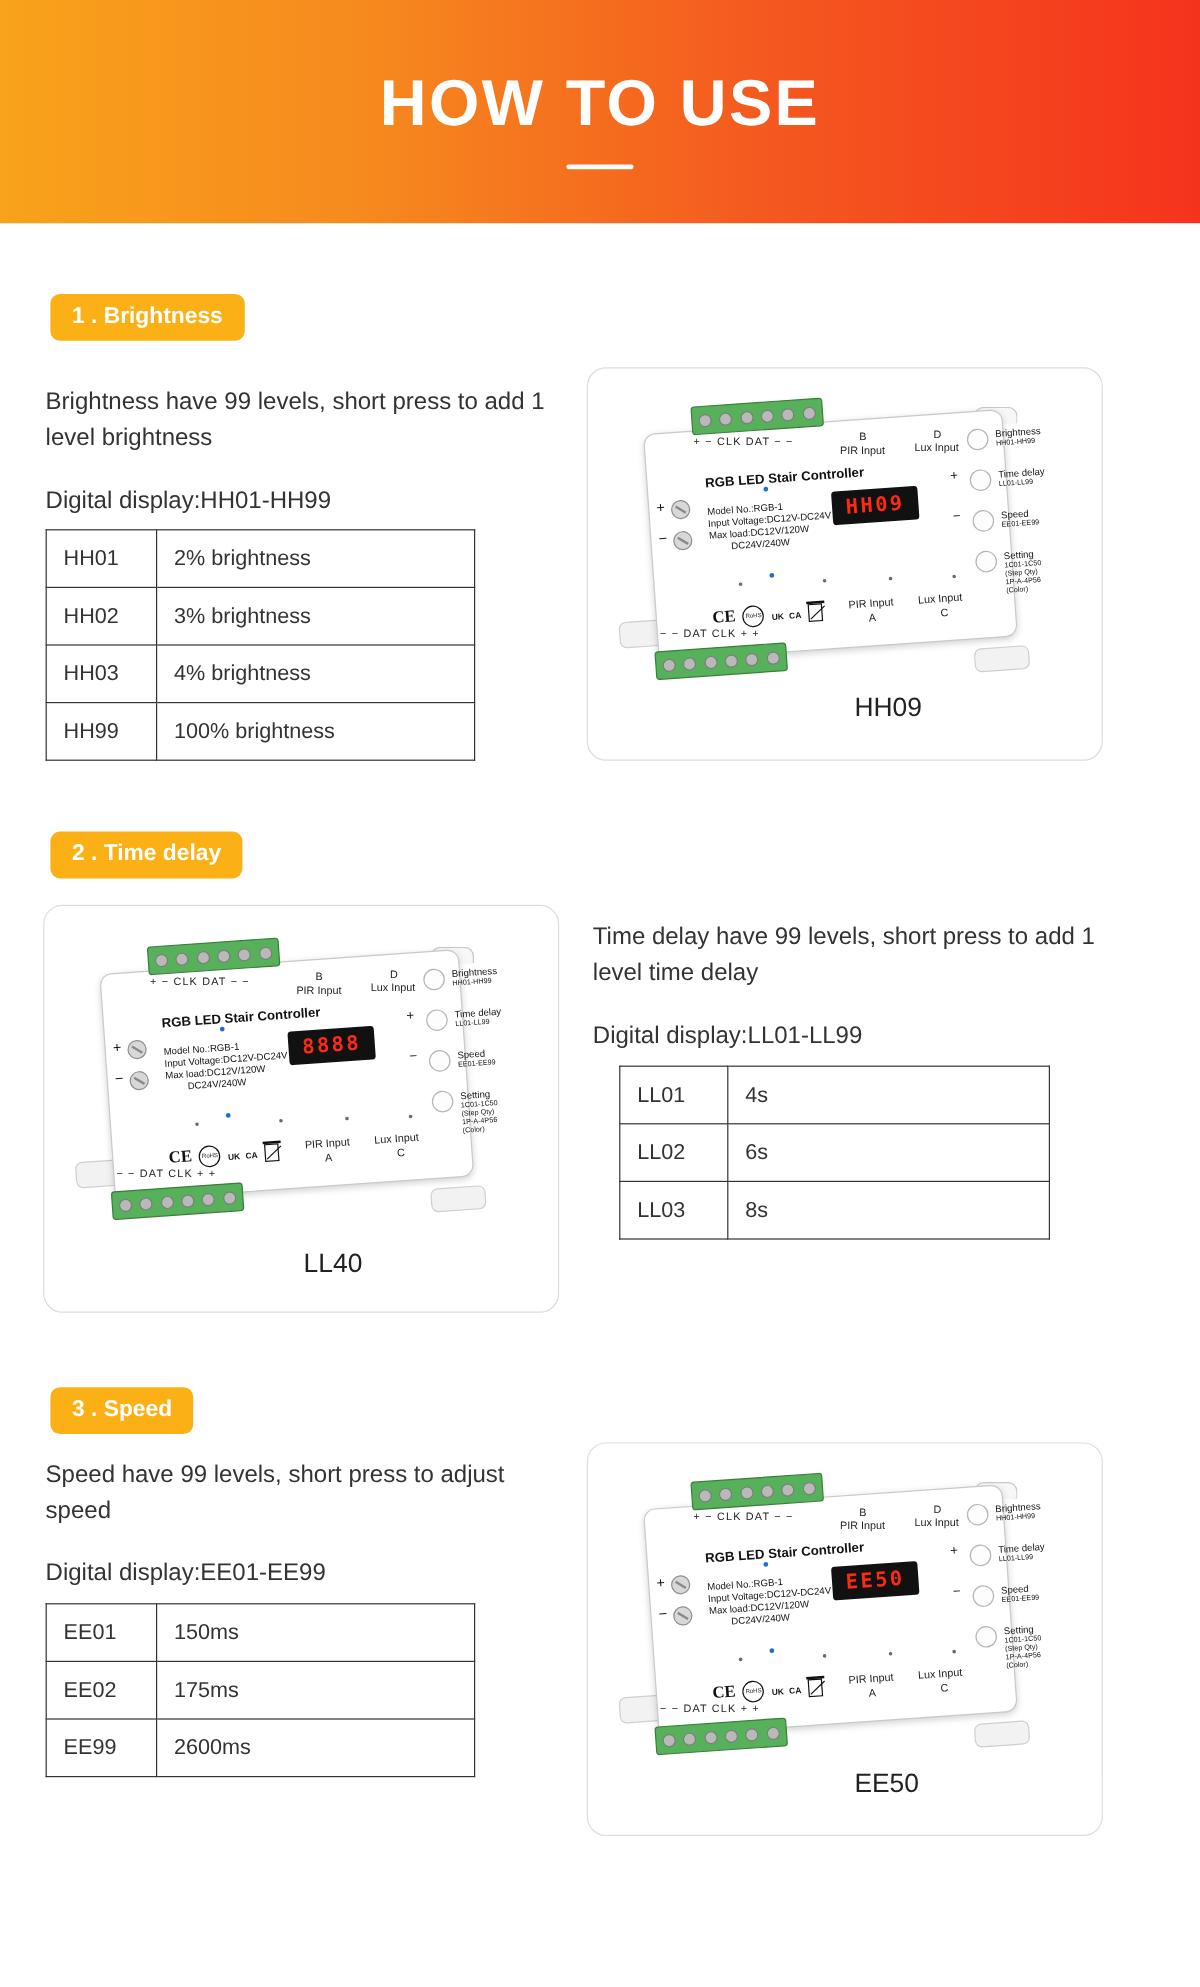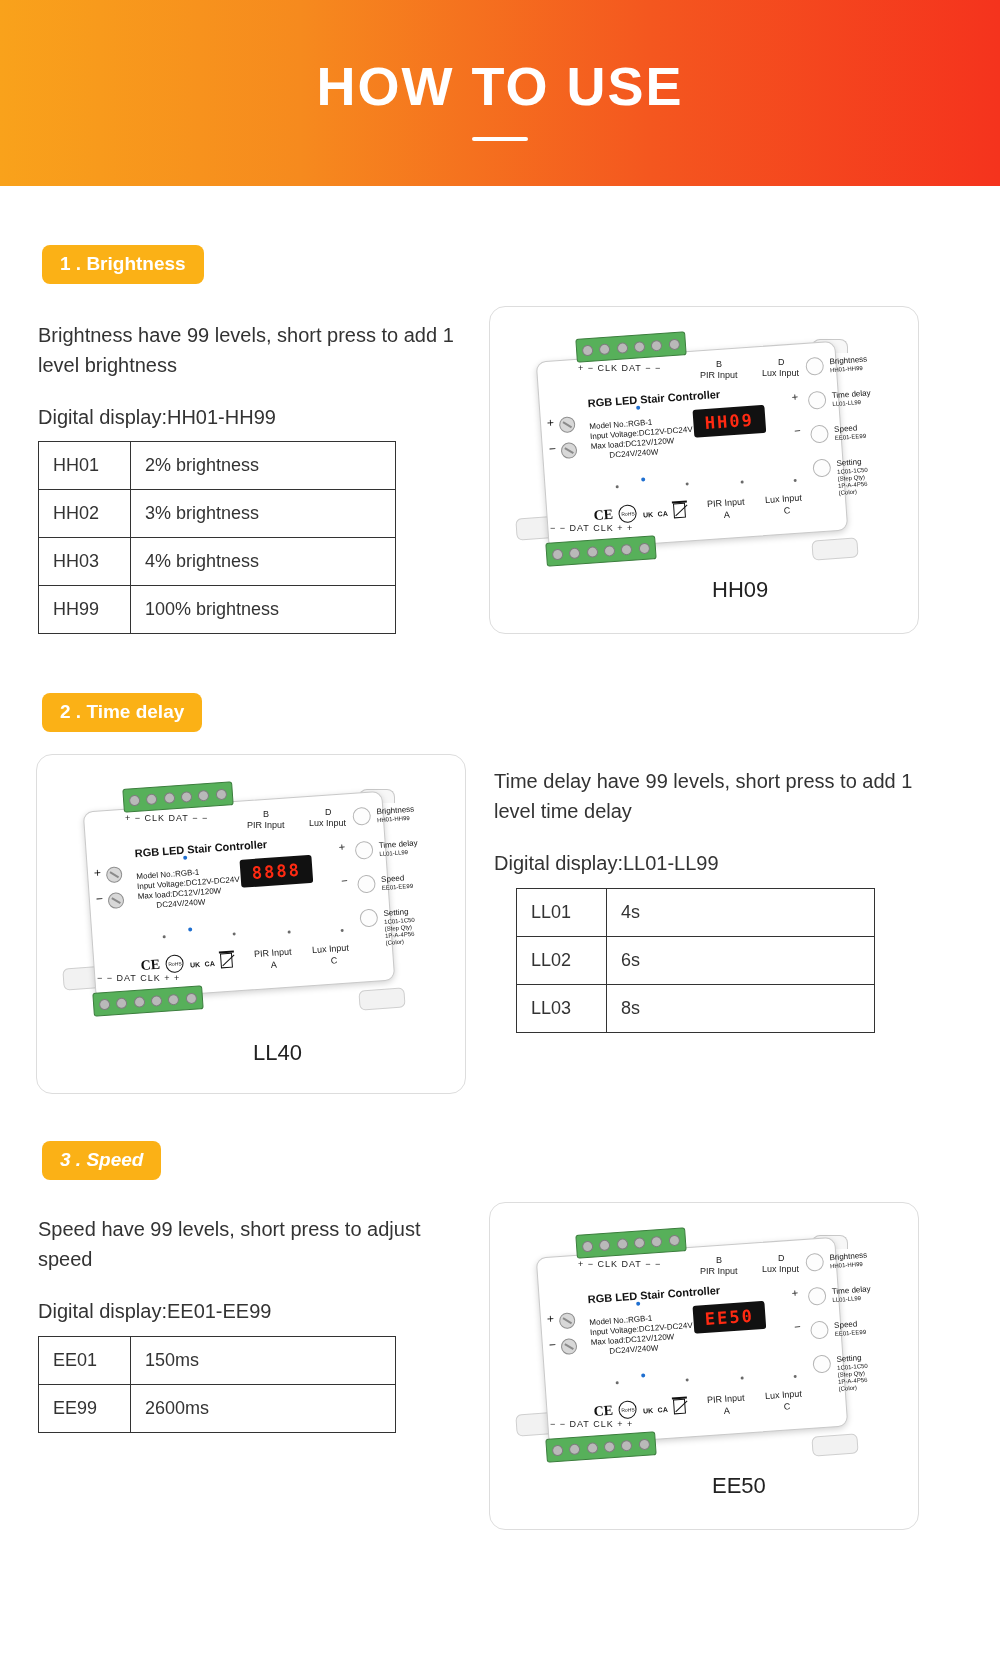--- a/index.html
+++ b/index.html
@@ -462,32 +462,36 @@
           <i style="width:11px;height:11px"></i>
           <i style="width:11px;height:11px"></i>
       </div>
       <div class="pin-lbl" style="left:38px; top:196px; letter-spacing:1px;">−  −  DAT  CLK  +  +</div>
     </div>
   </div>
 </div>
 
 <div class="section" style="top:1136px;">
 
-  <div style="position:absolute; left:42px; top:5px;font-style:italic;">
+  <div style="position:absolute; left:42px; top:20px;">
     <span class="chip">3 . Speed</span>
   </div>
 
   <div class="para" style="position:absolute; left:38px; top:78px; width:420px;">Speed have 99 levels, short press to adjust speed</div>
   <div class="para para2" style="position:absolute; left:38px; top:146px; width:420px;">Digital display:EE01-EE99</div>
 
   <table class="spec" style="position:absolute; left:38px; top:200px;">
     <tbody>
         <tr>
       <td class="col-code">EE01</td>
       <td class="col-val">150ms</td>
+    </tr>
+    <tr>
+      <td class="col-code">EE02</td>
+      <td class="col-val">175ms</td>
     </tr>
     <tr>
       <td class="col-code">EE99</td>
       <td class="col-val">2600ms</td>
     </tr>
   </tbody>
     </table>
 
   <div class="device-card" style="position:absolute; left:489px; top:66px; width:430px; height:328px;">
     <div class="device-label" style="left:222px; top:270px;">EE50</div>

